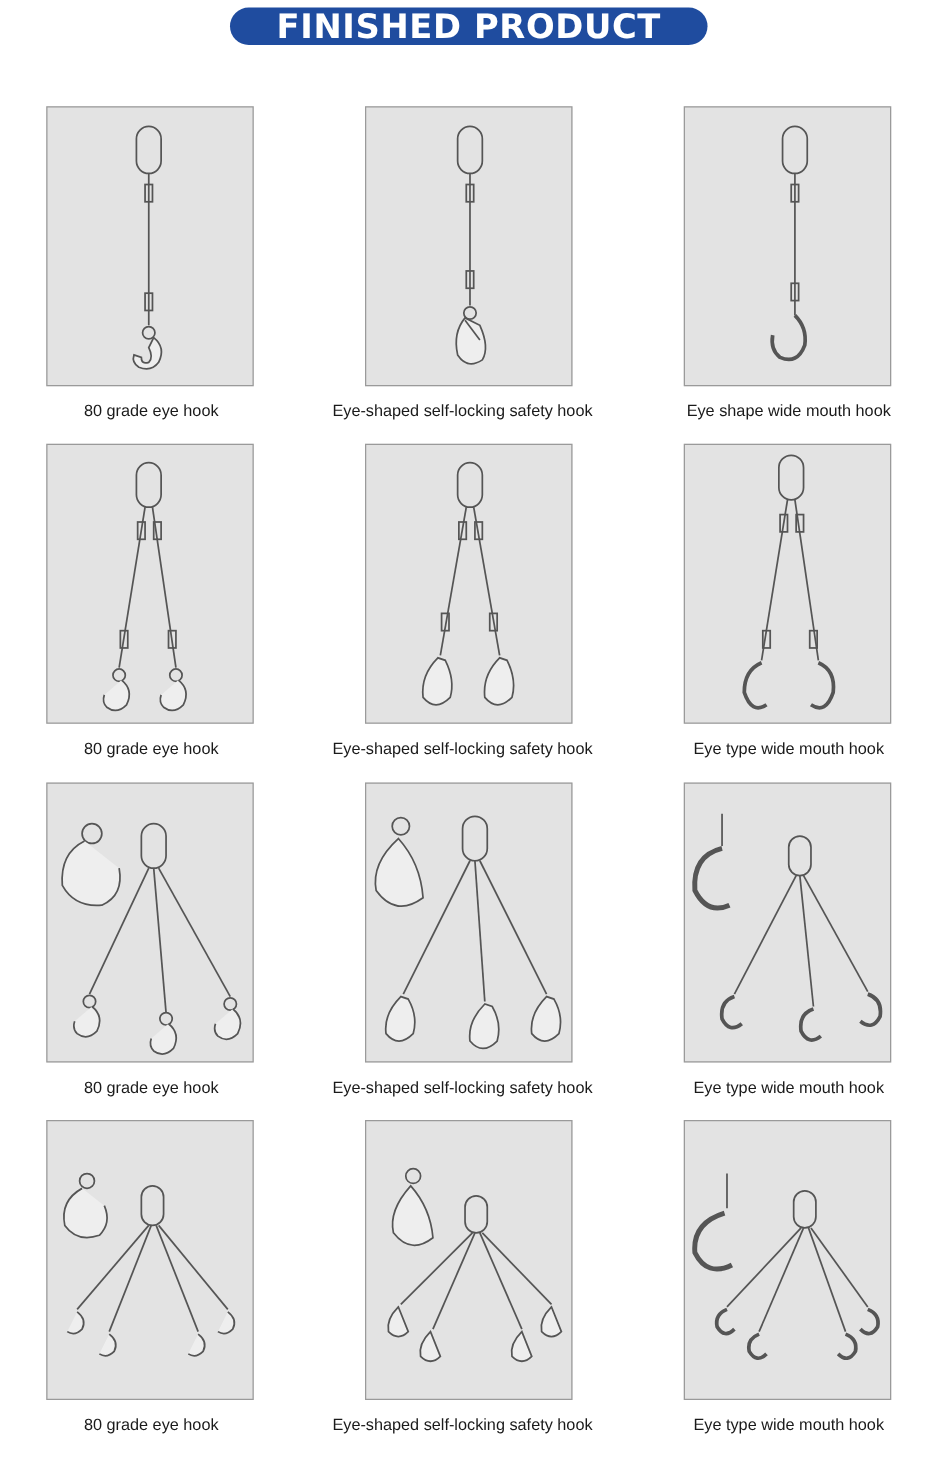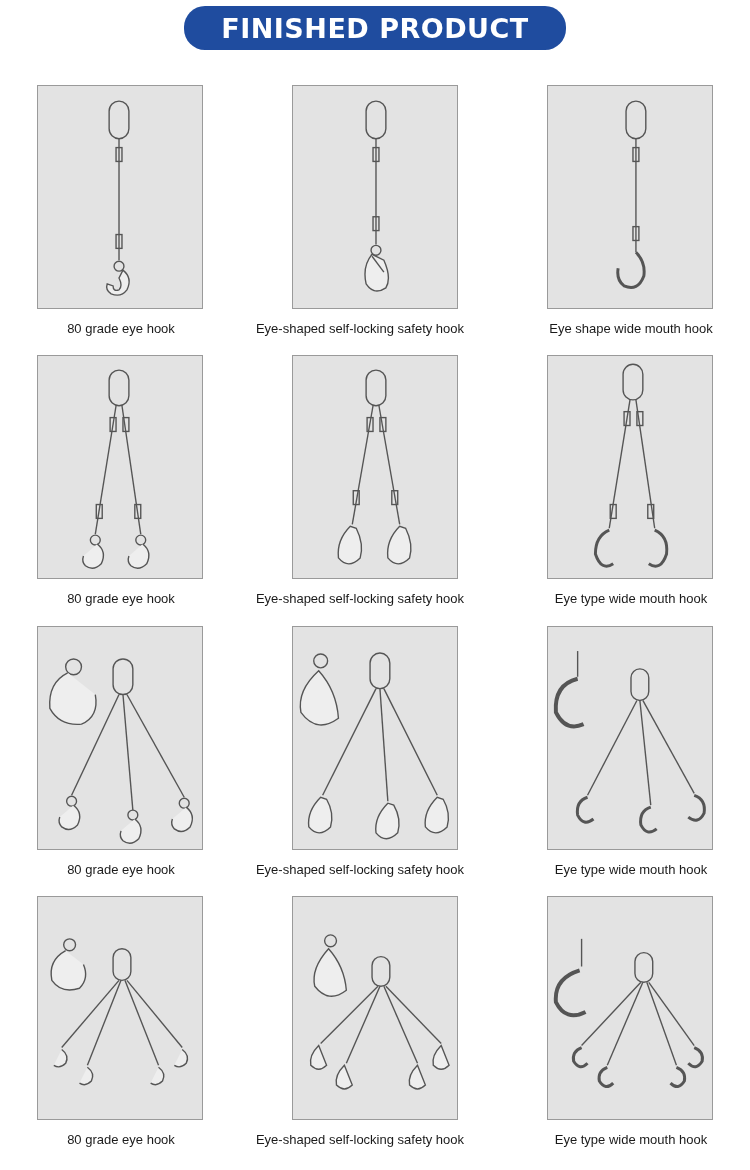--- a/index.html
+++ b/index.html
@@ -1,35 +1,35 @@
 <!DOCTYPE html>
 <html><head>
 <meta charset="utf-8">
 <style>
   html, body { margin:0; padding:0; background:#ffffff; }
   body { width:750px; height:1170px; position:relative; overflow:hidden; font-family:"Liberation Sans", sans-serif; }
   .header-pill {
-    position:absolute; left:184px; top:6px; width:382px; height:44px;
+    position:absolute; left:184px; top:6px; width:382px; height:30px;
     background:#1f4c9f; border-radius:21px;
     color:#ffffff; font-weight:bold; font-size:27px; letter-spacing:0.5px;
     display:flex; align-items:center; justify-content:center;
     font-family:"DejaVu Sans", sans-serif;
   }
   .panel {
     position:absolute; width:166px; height:224px;
     background:#e3e3e3; border:1px solid #9a9a9a; box-sizing:border-box;
   }
   .panel svg { width:100%; height:100%; display:block; }
   .caption {
     position:absolute; width:260px; text-align:center;
     font-size:13px; color:#1a1a1a; line-height:16px;
     font-family:"Liberation Sans", sans-serif;
   }
   .c0 { left:37px; } .c1 { left:292px; } .c2 { left:547px; }
-  .cap0 { left:-9px; } .cap1 { left:230px; } .cap2 { left:501px; }
+  .cap0 { left:-9px; } .cap1 { left:240px; } .cap2 { left:501px; }
 </style>
 </head>
 <body>
 
 <div class="header-pill">
   <span>FINISHED PRODUCT</span>
 </div>
 
 <div class="panel c0" style="top:85px">
   <svg viewBox="0 0 166 224" fill="none" stroke="#555" stroke-width="1.4">

